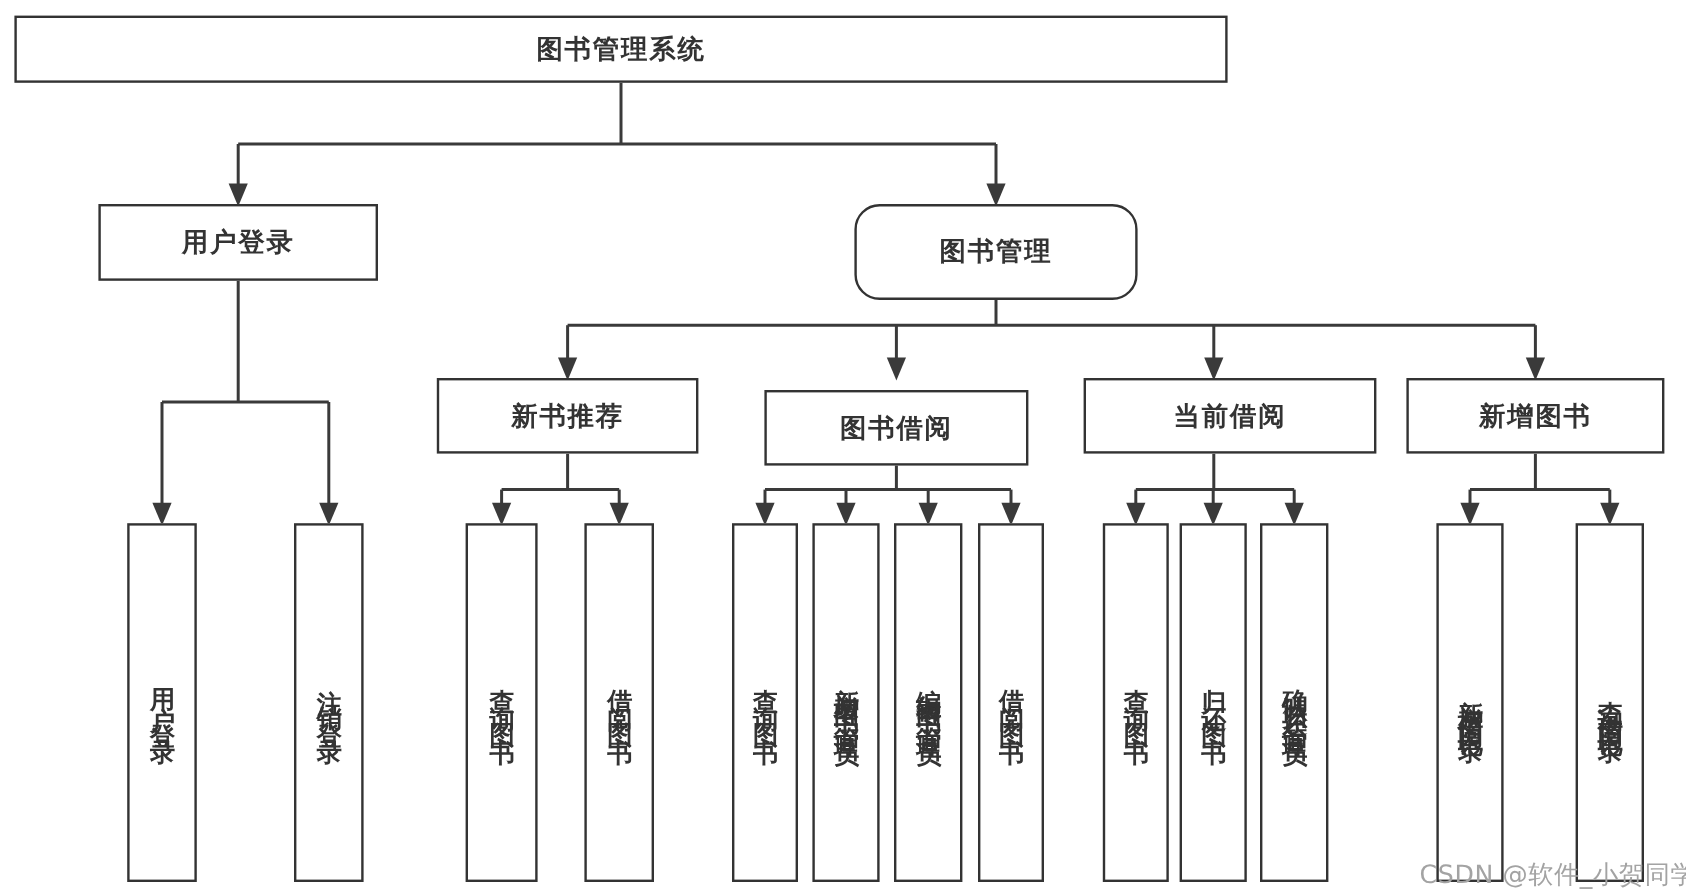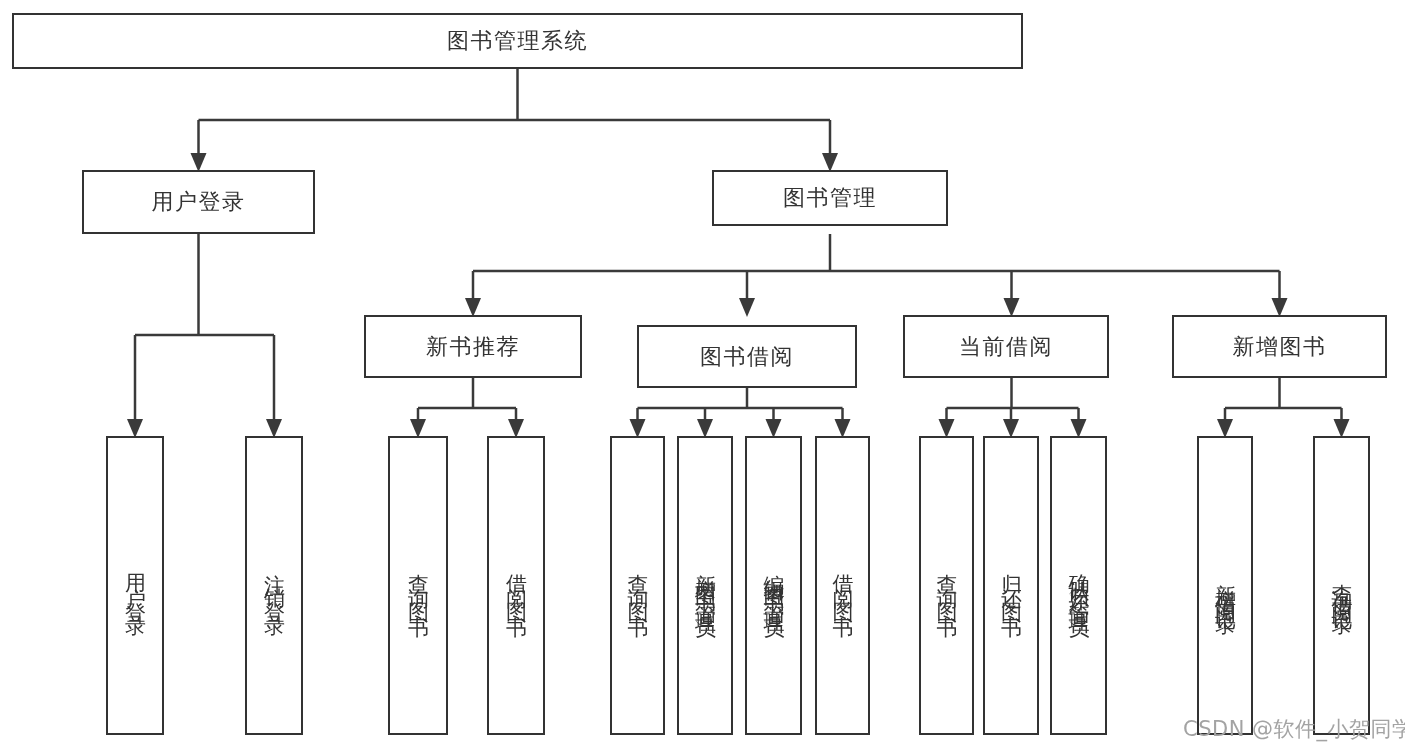--- a/index.html
+++ b/index.html
@@ -12,20 +12,21 @@
   }
   #wires{position:absolute;left:0;top:0;}
   .node{
     position:absolute;
     box-sizing:border-box;
     border:2.5px solid #333333;
     background:#ffffff;
     display:flex;
     align-items:center;
     justify-content:center;
+    font-weight:bold;
   }
   .node.h .label{
     font-size:22px;
     letter-spacing:1.5px;
     white-space:nowrap;
   }
   .node.v .label{
     writing-mode:vertical-lr;
     text-orientation:mixed;
     font-size:21px;
@@ -109,21 +110,21 @@
       </div>
       <div class="node h" style="left: 82px; top: 170px; width: 233px; height: 64px; border-color: rgb(51, 51, 51); color: rgb(51, 51, 51);">
         <span class="label short">用户登录</span>
       </div>
       <div class="node v" style="left: 106px; top: 436px; width: 58px; height: 299px; border-color: rgb(51, 51, 51); color: rgb(51, 51, 51);">
         <span class="label short">用户登录</span>
       </div>
       <div class="node v" style="left: 245px; top: 436px; width: 58px; height: 299px; border-color: rgb(51, 51, 51); color: rgb(51, 51, 51);">
         <span class="label short">注销登录</span>
       </div>
-      <div class="node h" style="left: 712px; top: 170px; width: 236px; height: 56px; border-color: rgb(51, 51, 51); color: rgb(51, 51, 51);">
+      <div class="node h" style="left: 712px; top: 170px; width: 236px; height: 80px; border-color: rgb(51, 51, 51); color: rgb(51, 51, 51); border-radius: 21px;">
         <span class="label short">图书管理</span>
       </div>
       <div class="node h" style="left: 364px; top: 315px; width: 218px; height: 63px; border-color: rgb(51, 51, 51); color: rgb(51, 51, 51);">
         <span class="label short">新书推荐</span>
       </div>
       <div class="node v" style="left: 388px; top: 436px; width: 60px; height: 299px; border-color: rgb(51, 51, 51); color: rgb(51, 51, 51);">
         <span class="label short">查询图书</span>
       </div>
       <div class="node v" style="left: 487px; top: 436px; width: 58px; height: 299px; border-color: rgb(51, 51, 51); color: rgb(51, 51, 51);">
         <span class="label short">借阅图书</span>
@@ -136,21 +137,21 @@
       </div>
       <div class="node v" style="left: 677px; top: 436px; width: 56px; height: 299px; border-color: rgb(51, 51, 51); color: rgb(51, 51, 51);">
         <span class="label">新增图书（管理员）</span>
       </div>
       <div class="node v" style="left: 745px; top: 436px; width: 57px; height: 299px; border-color: rgb(51, 51, 51); color: rgb(51, 51, 51);">
         <span class="label">编辑图书（管理员）</span>
       </div>
       <div class="node v" style="left: 815px; top: 436px; width: 55px; height: 299px; border-color: rgb(51, 51, 51); color: rgb(51, 51, 51);">
         <span class="label short">借阅图书</span>
       </div>
-      <div class="node h" style="left: 903px; top: 315px; width: 206px; height: 63px; border-color: rgb(51, 51, 51); color: rgb(51, 51, 51);">
+      <div class="node h" style="left: 903px; top: 315px; width: 244px; height: 63px; border-color: rgb(51, 51, 51); color: rgb(51, 51, 51);">
         <span class="label short">当前借阅</span>
       </div>
       <div class="node v" style="left: 919px; top: 436px; width: 55px; height: 299px; border-color: rgb(51, 51, 51); color: rgb(51, 51, 51);">
         <span class="label short">查询图书</span>
       </div>
       <div class="node v" style="left: 983px; top: 436px; width: 56px; height: 299px; border-color: rgb(51, 51, 51); color: rgb(51, 51, 51);">
         <span class="label short">归还图书</span>
       </div>
       <div class="node v" style="left: 1050px; top: 436px; width: 57px; height: 299px; border-color: rgb(51, 51, 51); color: rgb(51, 51, 51);">
         <span class="label">确认归还（管理员）</span>

